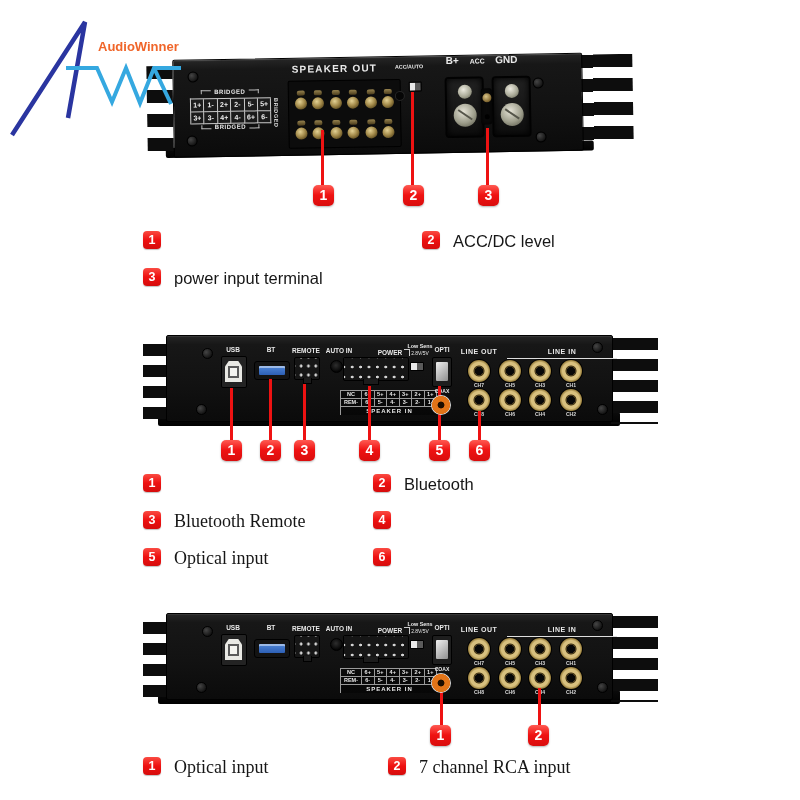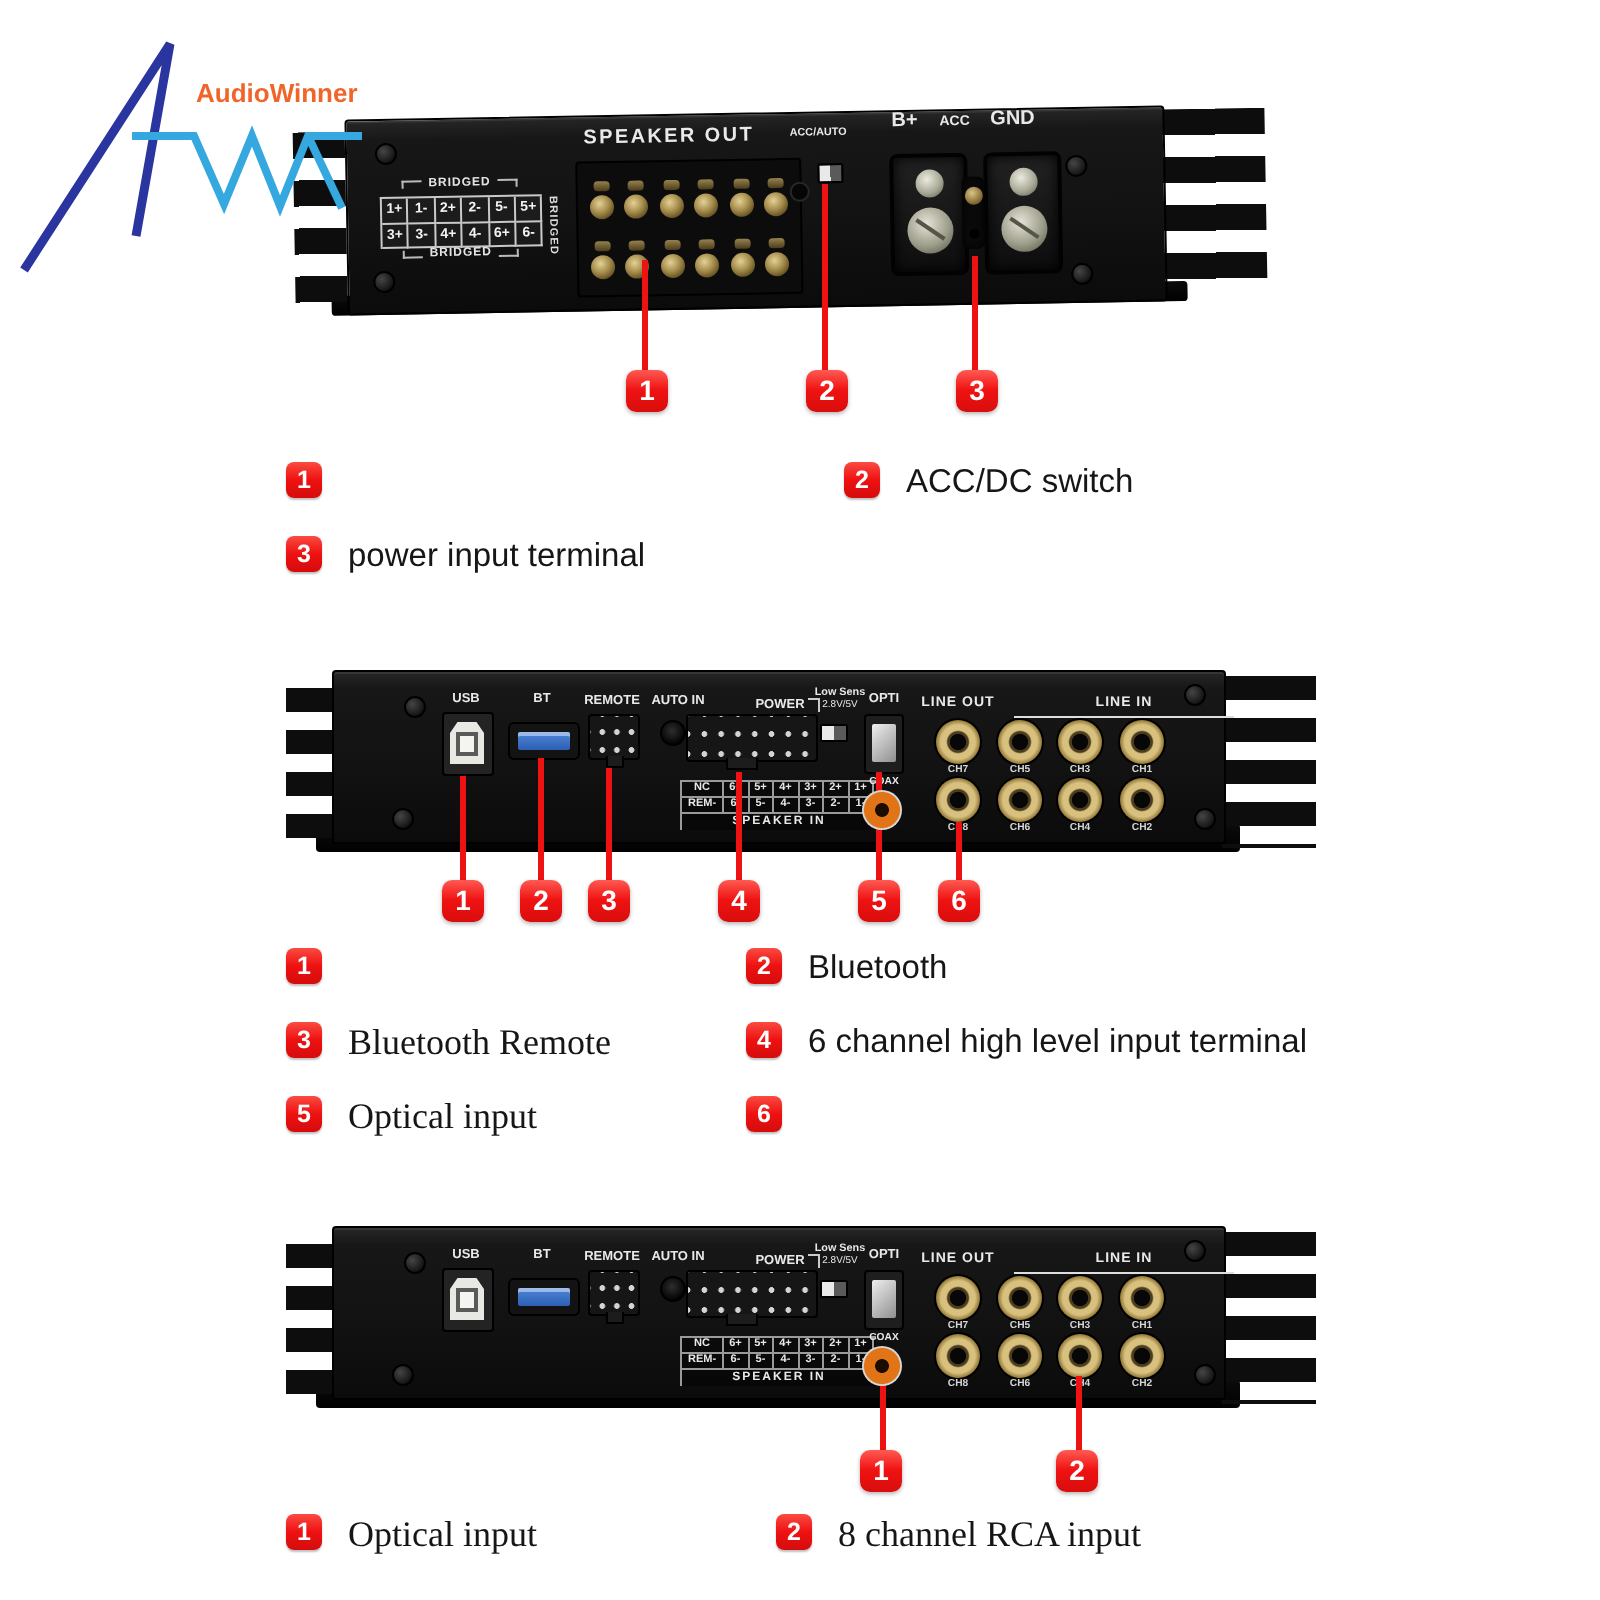--- a/index.html
+++ b/index.html
@@ -188,21 +188,21 @@
   <div class="cline" style="left:486px;top:128px;height:58px"></div>
   <div class="marker" style="left:313px;top:185px">1</div>
   <div class="marker" style="left:403px;top:185px">2</div>
   <div class="marker" style="left:478px;top:185px">3</div>
 
   <div class="leg" style="left:143px;top:231px">
     <span class="badge">1</span>
   </div>
   <div class="leg" style="left:422px;top:231px">
     <span class="badge">2</span>
-    <span class="txt">ACC/DC switch</span>
+    <span class="txt">ACC/DC level</span>
   </div>
   <div class="leg" style="left:143px;top:268px">
     <span class="badge">3</span>
     <span class="txt">power input terminal</span>
   </div>
 
   <div class="panel" style="left:143px;top:330px;width:520px;height:110px">
     <div class="face" id="p2face">
       <div class="base" style="left:15px;top:82px;width:462px;height:14px"></div>
       <div class="fins2" style="left:0px;top:14px;width:26px;height:78px"></div>
@@ -310,21 +310,20 @@
   <div class="leg" style="left:373px;top:474px">
     <span class="badge">2</span>
     <span class="txt">Bluetooth</span>
   </div>
   <div class="leg serif" style="left:143px;top:511px">
     <span class="badge">3</span>
     <span class="txt">Bluetooth Remote</span>
   </div>
   <div class="leg" style="left:373px;top:511px">
     <span class="badge">4</span>
-    <span class="txt">6 channel high level input terminal</span>
   </div>
   <div class="leg serif" style="left:143px;top:548px">
     <span class="badge">5</span>
     <span class="txt">Optical input</span>
   </div>
   <div class="leg" style="left:373px;top:548px">
     <span class="badge">6</span>
   </div>
 
   <div class="panel" style="left:143px;top:608px;width:520px;height:110px">
@@ -420,16 +419,16 @@
   <div class="cline" style="left:538px;top:688px;height:37px"></div>
   <div class="marker" style="left:430px;top:725px">1</div>
   <div class="marker" style="left:528px;top:725px">2</div>
 
   <div class="leg serif" style="left:143px;top:757px">
     <span class="badge">1</span>
     <span class="txt">Optical input</span>
   </div>
   <div class="leg serif" style="left:388px;top:757px">
     <span class="badge">2</span>
-    <span class="txt">8 channel RCA input</span>
+    <span class="txt">7 channel RCA input</span>
   </div>
 
 </div>
 
 </body></html>

